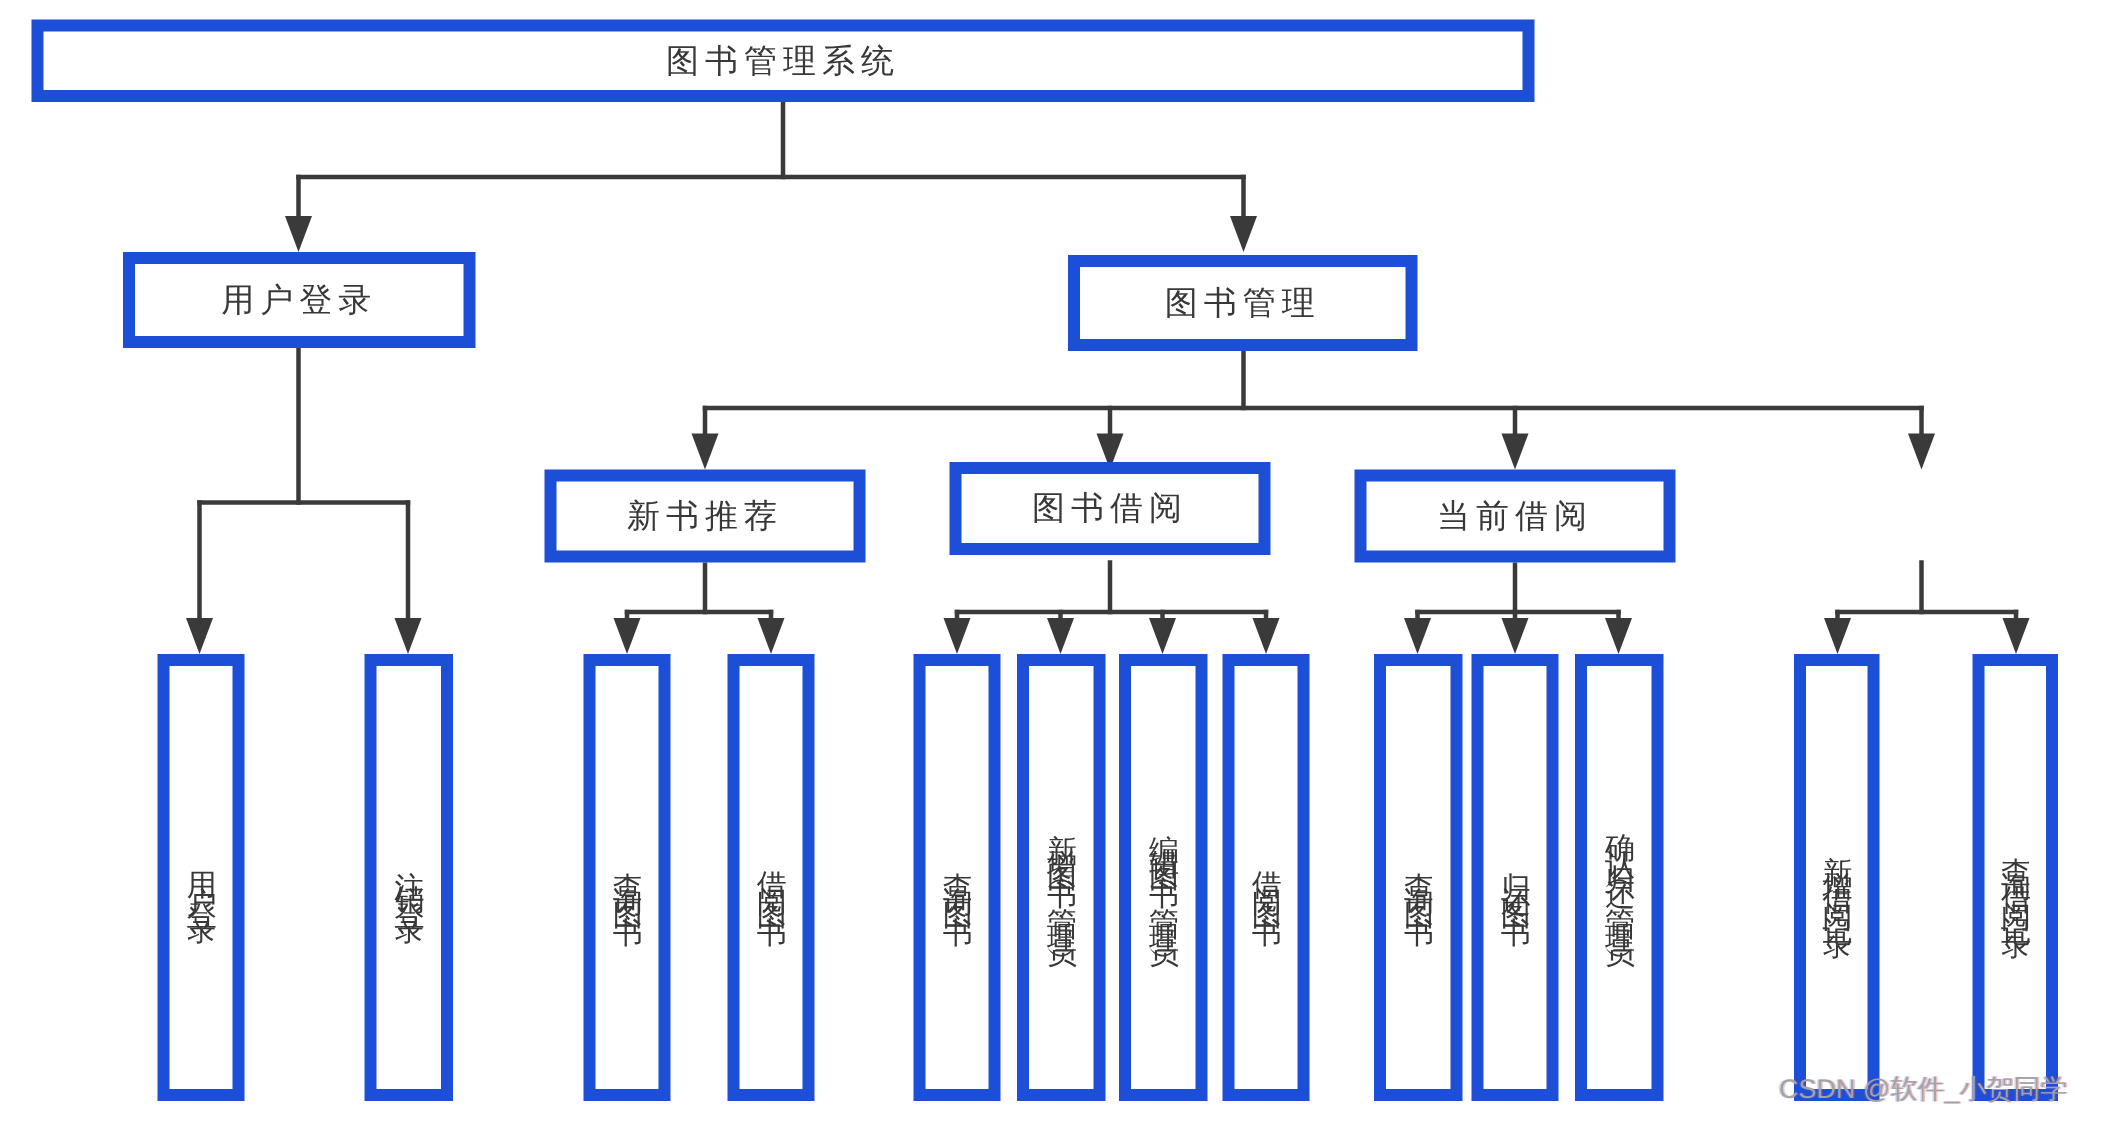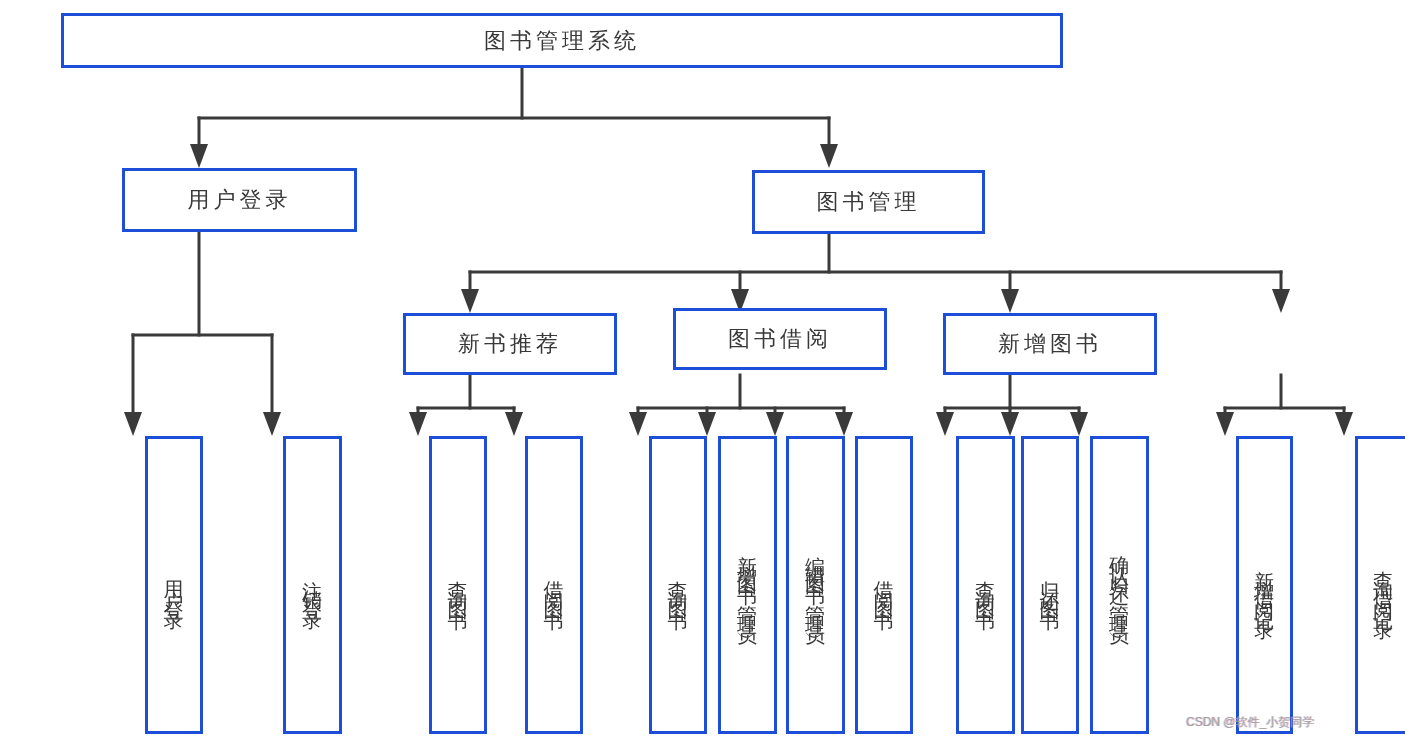--- a/index.html
+++ b/index.html
@@ -18,46 +18,45 @@
   .connectors {
     position: absolute;
     left: 0;
     top: 0;
     pointer-events: none;
   }
   .node {
     position: absolute;
     box-sizing: border-box;
     background: #ffffff;
-    border: 3px solid #1d4ed8;
+    border: 8px solid #1d4ed8;
     display: flex;
     align-items: center;
     justify-content: center;
     color: #383838;
-    margin-left: 40px;
   }
   .hnode .nlabel {
     font-size: 22px;
     letter-spacing: 4px;
     white-space: nowrap;
     color: #383838;
   }
   .leaf .nlabel {
     writing-mode: vertical-lr;
     text-orientation: mixed;
     font-size: 20px;
     letter-spacing: 10px;
     line-height: 1;
     color: #383838;
   }
   .watermark {
     position: absolute;
     left: 1186px;
     top: 714px;
-    font-size: 12px;
+    font-size: 18px;
     color: #a3a3a3;
     white-space: nowrap;
     text-shadow: 1px 0 rgba(222, 80, 80, 0.35), -1px 0 rgba(90, 120, 220, 0.30);
   }
 </style>
 </head>
 <body>
 
 <div class="canvas">
 
@@ -138,21 +137,21 @@
     <span class="nlabel">新书推荐</span>
   </div>
 
   <div class="node hnode" style="left:712px;top:170px;width:233px;height:64px">
     <span class="nlabel">图书管理</span>
   </div>
   <div class="node hnode" style="left:633px;top:308px;width:214px;height:62px">
     <span class="nlabel">图书借阅</span>
   </div>
   <div class="node hnode" style="left:903px;top:313px;width:214px;height:62px">
-    <span class="nlabel">新增图书</span>
+    <span class="nlabel">当前借阅</span>
   </div>
 
   <div class="node leaf" style="left:105px;top:436px;width:58px;height:298px">
     <span class="nlabel">用户登录</span>
   </div>
   <div class="node leaf" style="left:243px;top:436px;width:59px;height:298px">
     <span class="nlabel">注销登录</span>
   </div>
 
   <div class="node leaf" style="left:389px;top:436px;width:58px;height:298px">

